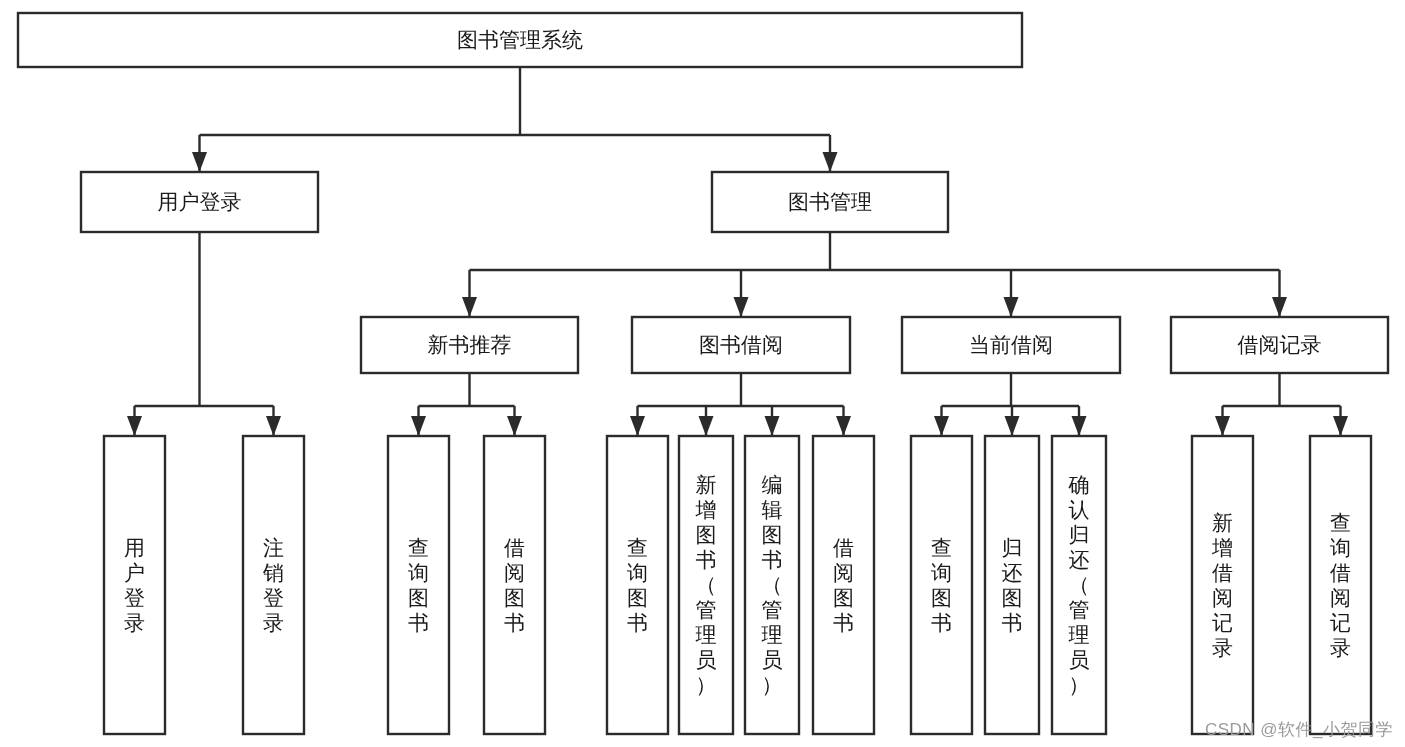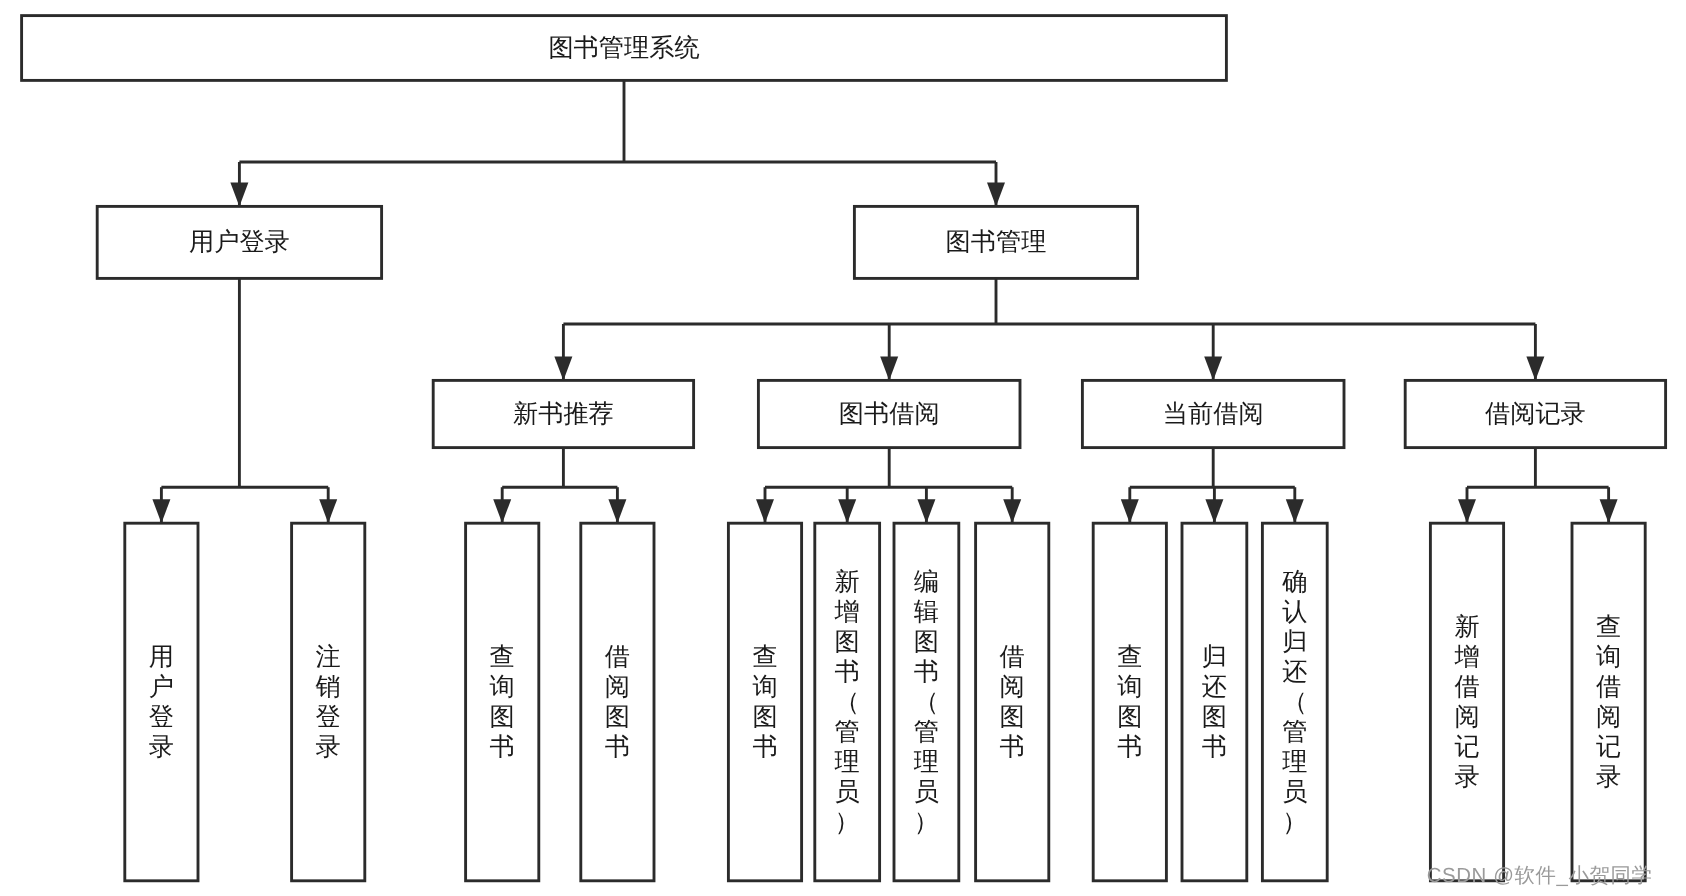--- a/index.html
+++ b/index.html
@@ -50,21 +50,21 @@
     dominant-baseline: middle;
   }
   .node-label-v {
     font-family: "Liberation Sans", "DejaVu Sans", sans-serif;
     font-size: 21px;
     fill: #1a1a1a;
     text-anchor: middle;
   }
   .watermark {
     position: absolute;
-    right: 28px;
+    right: 12px;
     bottom: 6px;
     font-family: "Liberation Sans", "DejaVu Sans", sans-serif;
     font-size: 17px;
     color: #9a9a9a;
     letter-spacing: 0.5px;
     white-space: nowrap;
     user-select: none;
   }
 </style>
 </head>

